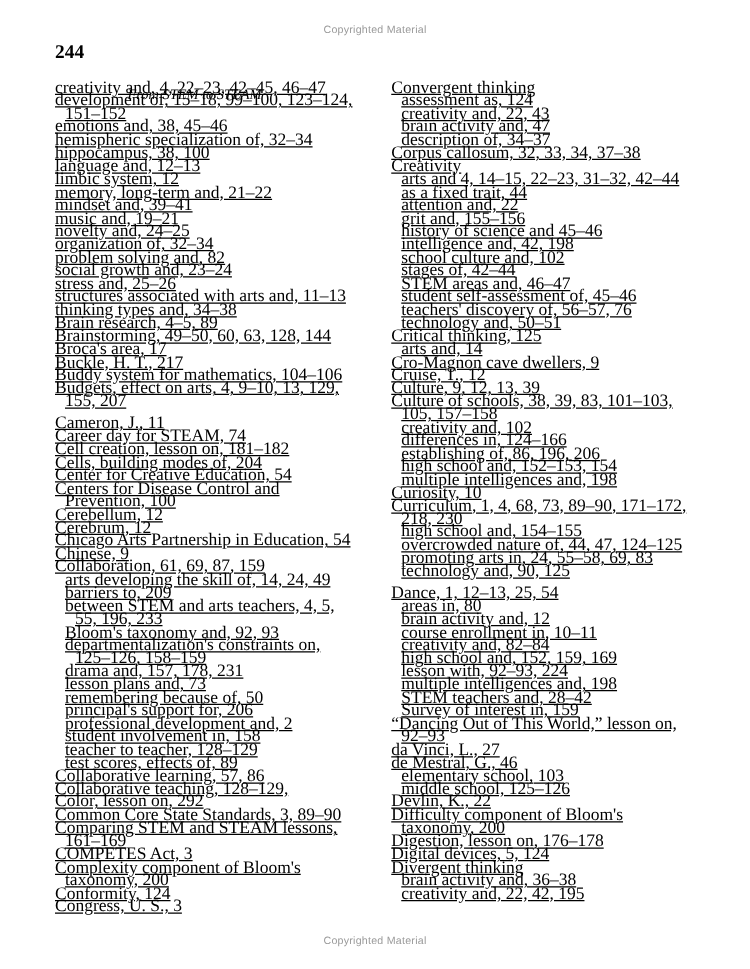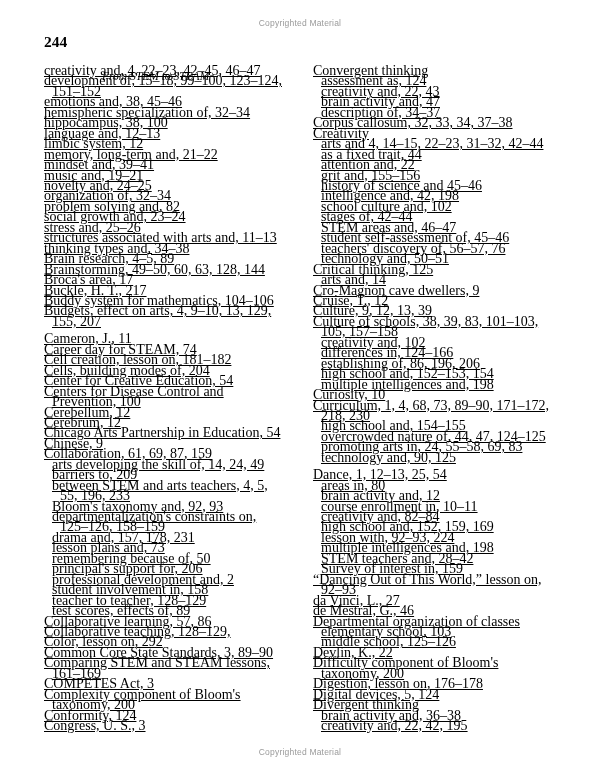--- a/index.html
+++ b/index.html
@@ -214,21 +214,20 @@
         <div class="entry lvl1">course enrollment in, 10–11</div>
         <div class="entry lvl1">creativity and, 82–84</div>
         <div class="entry lvl1">high school and, 152, 159, 169</div>
         <div class="entry lvl1">lesson with, 92–93, 224</div>
         <div class="entry lvl1">multiple intelligences and, 198</div>
         <div class="entry lvl1">STEM teachers and, 28–42</div>
         <div class="entry lvl1">Survey of interest in, 159</div>
         <div class="entry lvl0">“Dancing Out of This World,” lesson on, 92–93</div>
         <div class="entry lvl0">da Vinci, L., 27</div>
         <div class="entry lvl0">de Mestral, G., 46</div>
-        <div class="entry lvl0">Departmental organization of classes</div>
         <div class="entry lvl1">elementary school, 103</div>
         <div class="entry lvl1">middle school, 125–126</div>
         <div class="entry lvl0">Devlin, K., 22</div>
         <div class="entry lvl0">Difficulty component of Bloom's taxonomy, 200</div>
         <div class="entry lvl0">Digestion, lesson on, 176–178</div>
         <div class="entry lvl0">Digital devices, 5, 124</div>
         <div class="entry lvl0">Divergent thinking</div>
         <div class="entry lvl1">brain activity and, 36–38</div>
         <div class="entry lvl1">creativity and, 22, 42, 195</div>
       </div>

